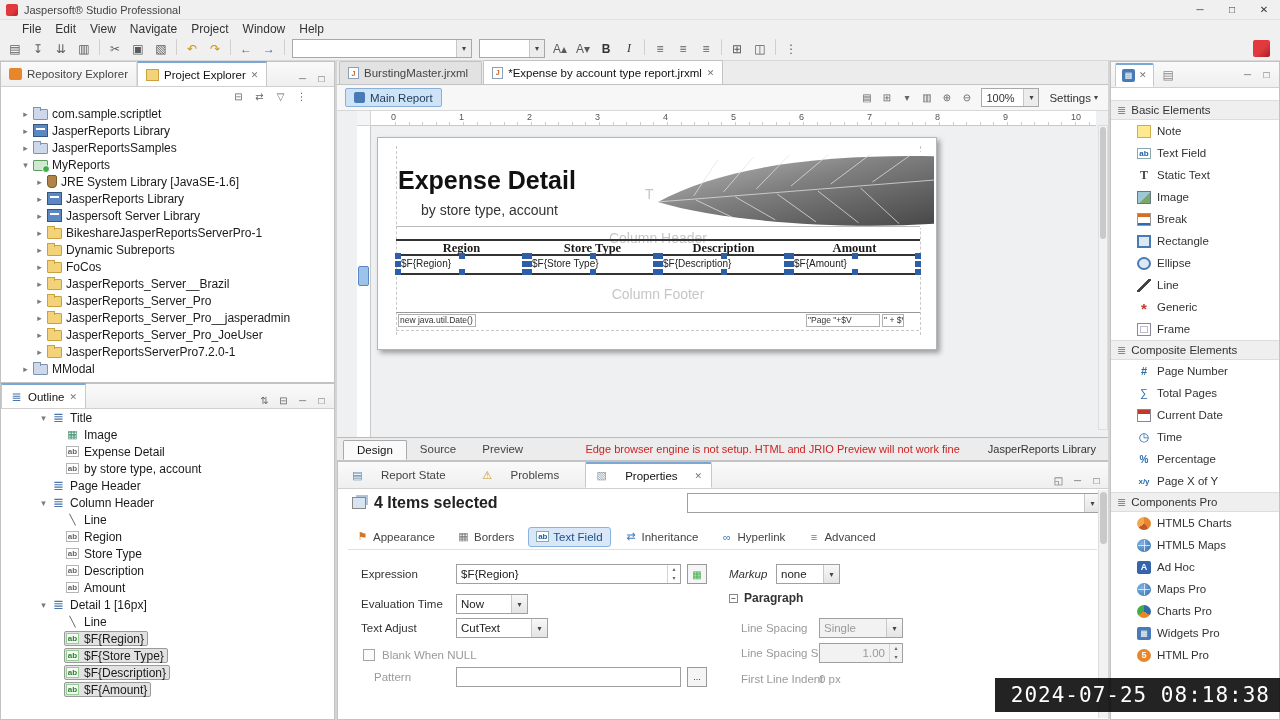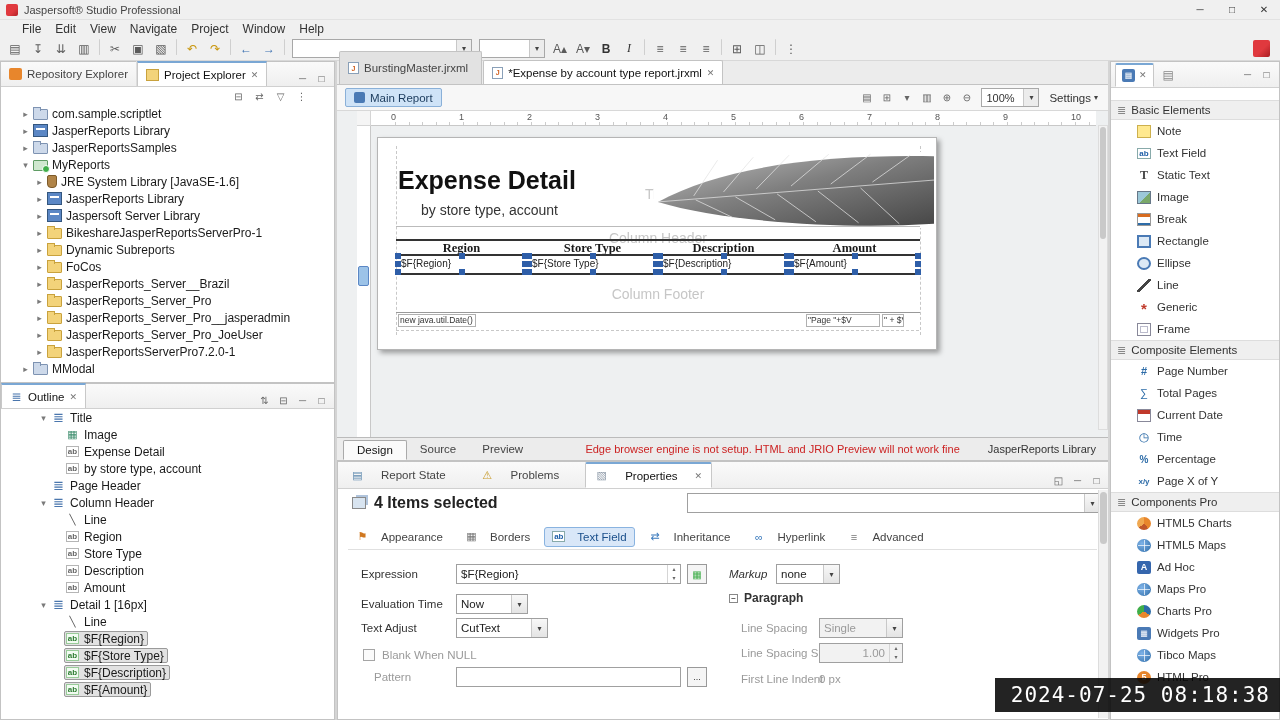--- a/index.html
+++ b/index.html
@@ -57,21 +57,21 @@
 .ti.library-icon::before{content:"";position:absolute;left:2px;right:2px;top:3px;height:2px;background:#fff;}
 .ti.jar-icon{background:#b08448;border:1px solid #7d5a2a;border-radius:2px 2px 4px 4px;width:10px;}
 .ti.band-icon::before{content:"≣";color:#4a76ad;font-size:13px;}
 .ti.image-icon::before{content:"▦";color:#3f8f6f;font-size:11px;}
 .ti.text-icon::before{content:"ab";font-size:8px;font-weight:bold;color:#666;border:1px solid #b5b5b5;background:#fff;padding:0 1px;line-height:9px;}
 .ti.field-icon::before{content:"ab";font-size:8px;font-weight:bold;color:#2e7d32;border:1px solid #9c9;background:#f2fbf2;padding:0 1px;line-height:9px;}
 .ti.line-icon::before{content:"╲";color:#555;font-size:10px;}
 
 .center-col{position:absolute;left:337px;top:61px;width:773px;height:659px;background:#f0f0f0;}
 .editor-tabs{position:absolute;left:0;top:0;right:0;height:24px;background:#ececec;border-bottom:1px solid #c3c3c3;display:flex;align-items:flex-end;padding-left:2px;}
-.etab{height:33px;display:flex;align-items:center;gap:5px;padding:0 8px;border:1px solid #c3c3c3;border-bottom:none;background:#e2e2e2;font-size:11.5px;color:#444;cursor:pointer;margin-right:1px;border-radius:2px 2px 0 0;}
+.etab{height:23px;display:flex;align-items:center;gap:5px;padding:0 8px;border:1px solid #c3c3c3;border-bottom:none;background:#e2e2e2;font-size:11.5px;color:#444;cursor:pointer;margin-right:1px;border-radius:2px 2px 0 0;}
 .etab.active{background:#fff;color:#111;height:24px;}
 .etab-icon{width:11px;height:12px;background:#fff;border:1px solid #8aa0b8;display:inline-flex;align-items:center;justify-content:center;font-size:7px;color:#d06020;font-weight:bold;}
 .etab-close{font-size:9px;color:#777;}
 .editor-toolbar{position:absolute;left:0;top:24px;right:0;height:26px;background:#f7f7f7;border-bottom:1px solid #d8d8d8;display:flex;align-items:center;padding:0 8px;gap:3px;}
 .mr-chip{display:inline-flex;align-items:center;gap:5px;background:#cfe3f7;border:1px solid #8ab0d8;border-radius:2px;height:19px;padding:0 8px;font-size:11.5px;color:#1a3a5c;cursor:pointer;}
 .mr-ico{width:11px;height:11px;background:#4a7ab5;border-radius:2px;}
 .ed-spacer{flex:1;}
 .zoom-combo{width:58px;}
 .zoom-val{padding:0 4px;font-size:11px;color:#333;}
 .settings{display:inline-flex;align-items:center;gap:3px;font-size:11.5px;color:#333;cursor:pointer;padding:0 4px;}
@@ -118,21 +118,21 @@
 .vtab.active{background:#fff;border:1px solid #c8c8c8;border-bottom:1px solid #fff;border-top:2px solid #7aa7d4;color:#111;border-radius:2px 2px 0 0;}
 .vti{width:13px;height:12px;display:inline-flex;align-items:center;justify-content:center;font-size:11px;}
 .vti.reportstate-icon::before{content:"▤";color:#5b87ad;}
 .vti.problems-icon::before{content:"⚠";color:#c89b2a;font-size:11px;}
 .vti.properties-icon::before{content:"▧";color:#8a97a5;}
 .sel-row{position:absolute;left:0;top:28px;right:0;height:26px;display:flex;align-items:center;}
 .sel-ico{width:14px;height:12px;border:1px solid #8a8a8a;background:#d8e4f0;box-shadow:3px -3px 0 -1px #b0c4dc;margin:0 8px 0 14px;}
 .sel-text{font-size:16px;font-weight:bold;color:#222;}
 .sel-combo{position:absolute;left:349px;top:3px;width:414px;height:20px;border:1px solid #a0a0a0;background:#fff;display:flex;align-items:center;}
 .cat-tabs{position:absolute;left:10px;top:62px;right:12px;height:26px;border-bottom:1px solid #e0e0e0;display:flex;align-items:center;gap:6px;}
-.ctab{display:flex;align-items:center;gap:12px;padding:3px 7px;font-size:11.5px;color:#444;cursor:pointer;border-radius:3px;border:1px solid transparent;}
+.ctab{display:flex;align-items:center;gap:4px;padding:3px 7px;font-size:11.5px;color:#444;cursor:pointer;border-radius:3px;border:1px solid transparent;}
 .ctab.active{background:#d9e7f8;border:1px solid #89b3e0;color:#1a4f8b;}
 .cti{width:13px;display:inline-flex;justify-content:center;font-size:11px;}
 .cti.appearance-icon::before{content:"⚑";color:#d07820;}
 .cti.borders-icon::before{content:"▦";color:#777;}
 .cti.textfield-icon::before{content:"ab";font-size:8px;font-weight:bold;color:#2060a8;border:1px solid #8aa;background:#fff;padding:0 1px;line-height:9px;}
 .cti.inheritance-icon::before{content:"⇄";color:#3a7abd;}
 .cti.hyperlink-icon::before{content:"∞";color:#3a7abd;}
 .cti.advanced-icon::before{content:"≡";color:#777;}
 .flabel{position:absolute;height:20px;line-height:20px;font-size:11.5px;color:#333;}
 .flabel.dis{color:#9a9a9a;}
@@ -1011,24 +1011,20 @@
             <div class="pal-item">
               <span class="pi chartspro-icon"></span>
               <span>Charts Pro</span>
             </div>
 
             <div class="pal-item">
               <span class="pi widgetspro-icon"></span>
               <span>Widgets Pro</span>
             </div>
 
-            <div class="pal-item">
-              <span class="pi tibcomaps-icon"></span>
-              <span>Tibco Maps</span>
-            </div>
 
             <div class="pal-item">
               <span class="pi htmlpro-icon"></span>
               <span>HTML Pro</span>
             </div>
           </div>
       </div>
     </div>
 </div>
 

